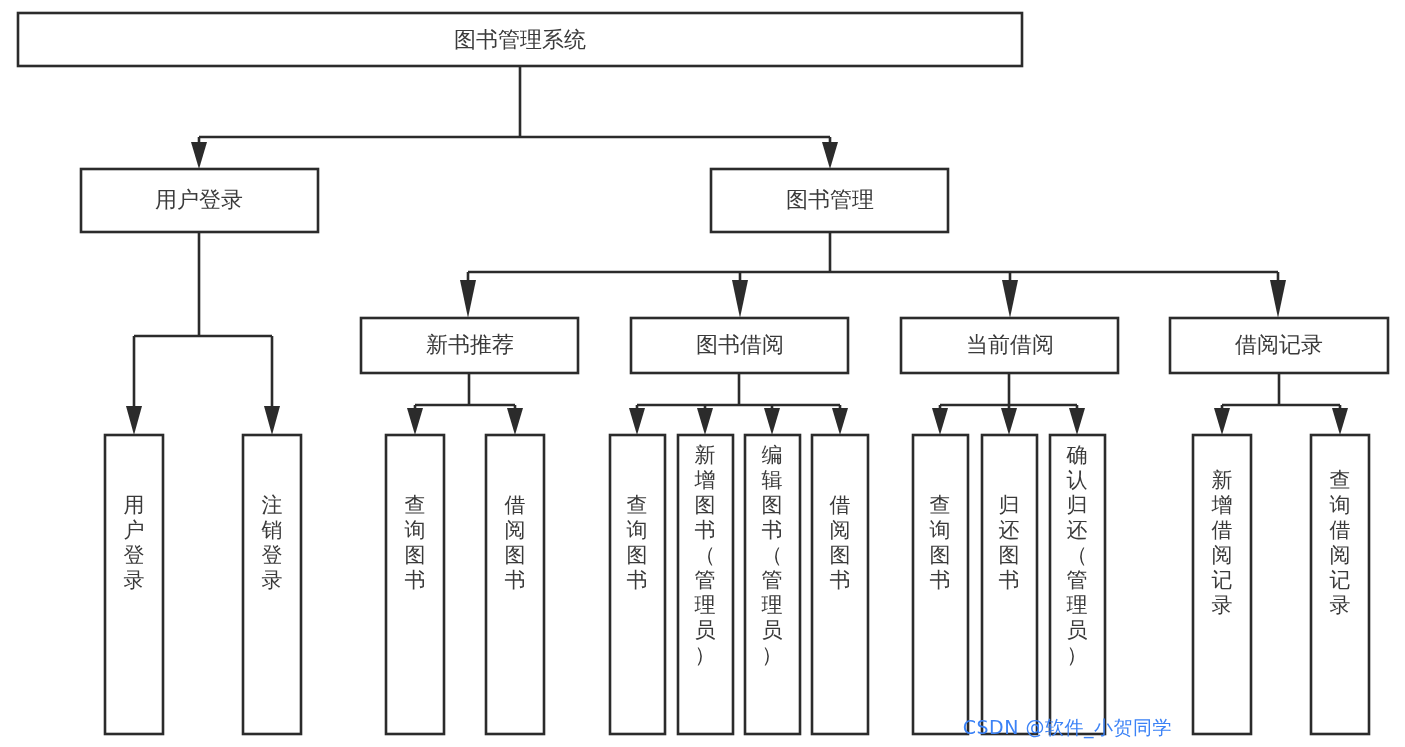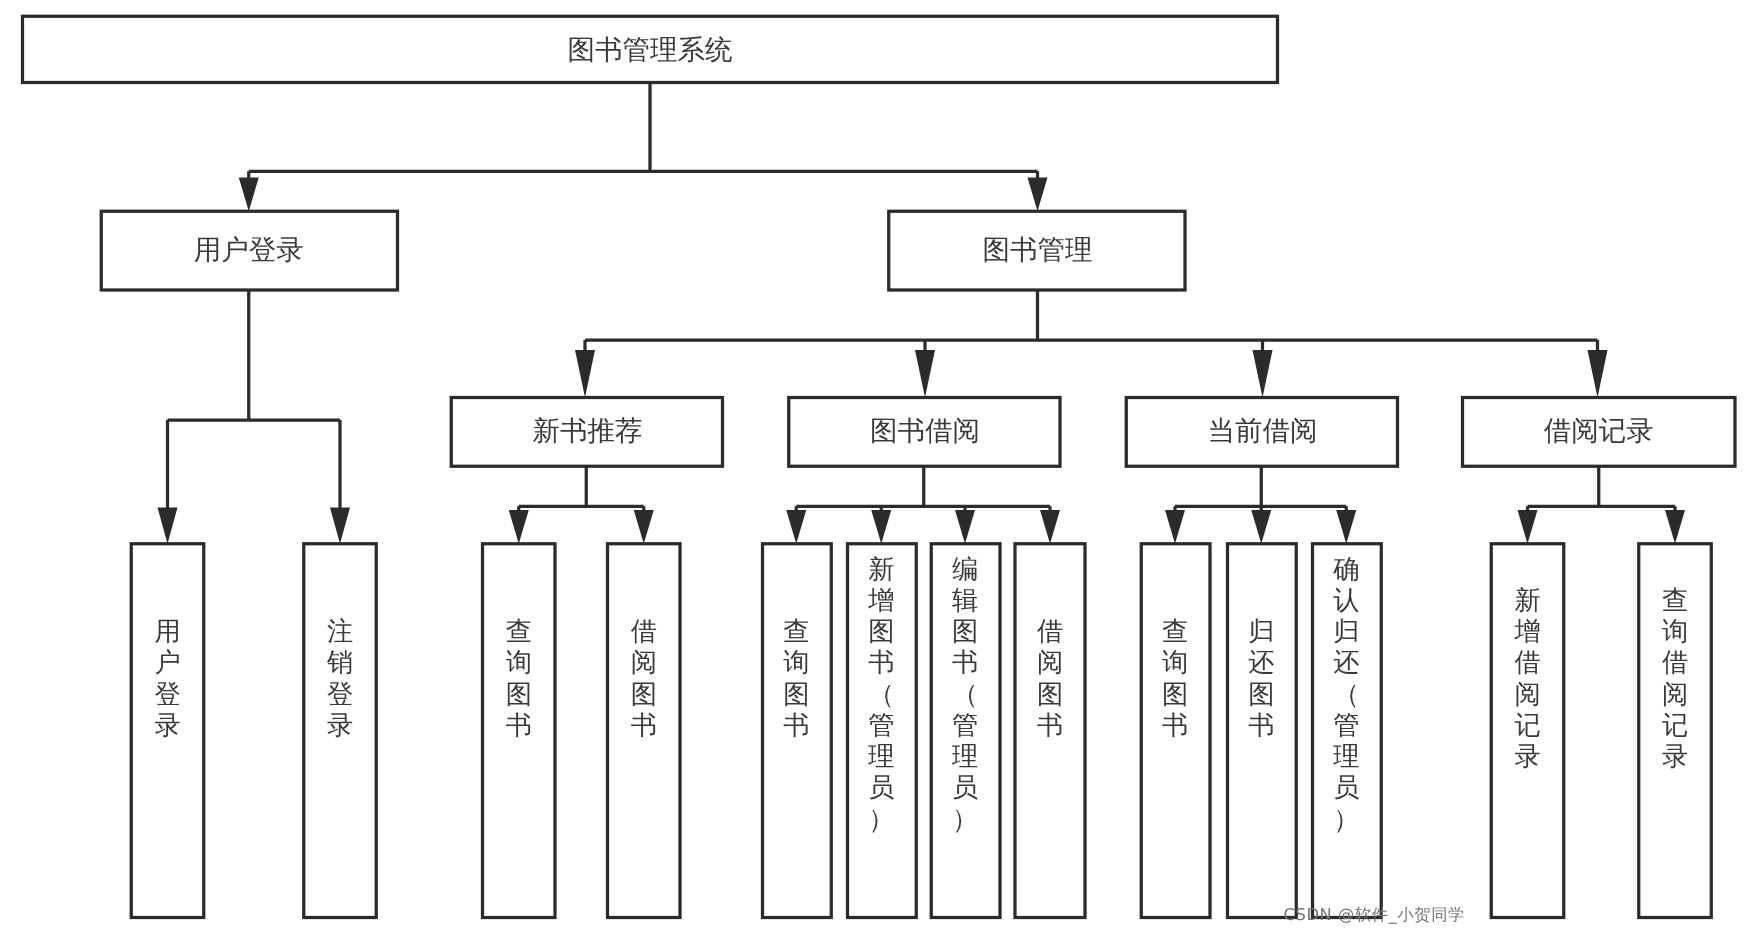--- a/index.html
+++ b/index.html
@@ -54,22 +54,22 @@
     font-family: "DejaVu Sans", "Liberation Sans", sans-serif;
     font-size: 21px;
     fill: #3a3a3a;
     text-anchor: middle;
   }
   .watermark-text {
     position: absolute;
     right: 8px;
     bottom: 6px;
     font-family: "DejaVu Sans", "Liberation Sans", sans-serif;
-    font-size: 13px;
-    color: #737373;
+    font-size: 19px;
+    color: #3b82f6;
     letter-spacing: 0.5px;
     white-space: nowrap;
     pointer-events: none;
   }
 </style>
 </head>
 <body>
 
 <div id="diagram-root">
 

